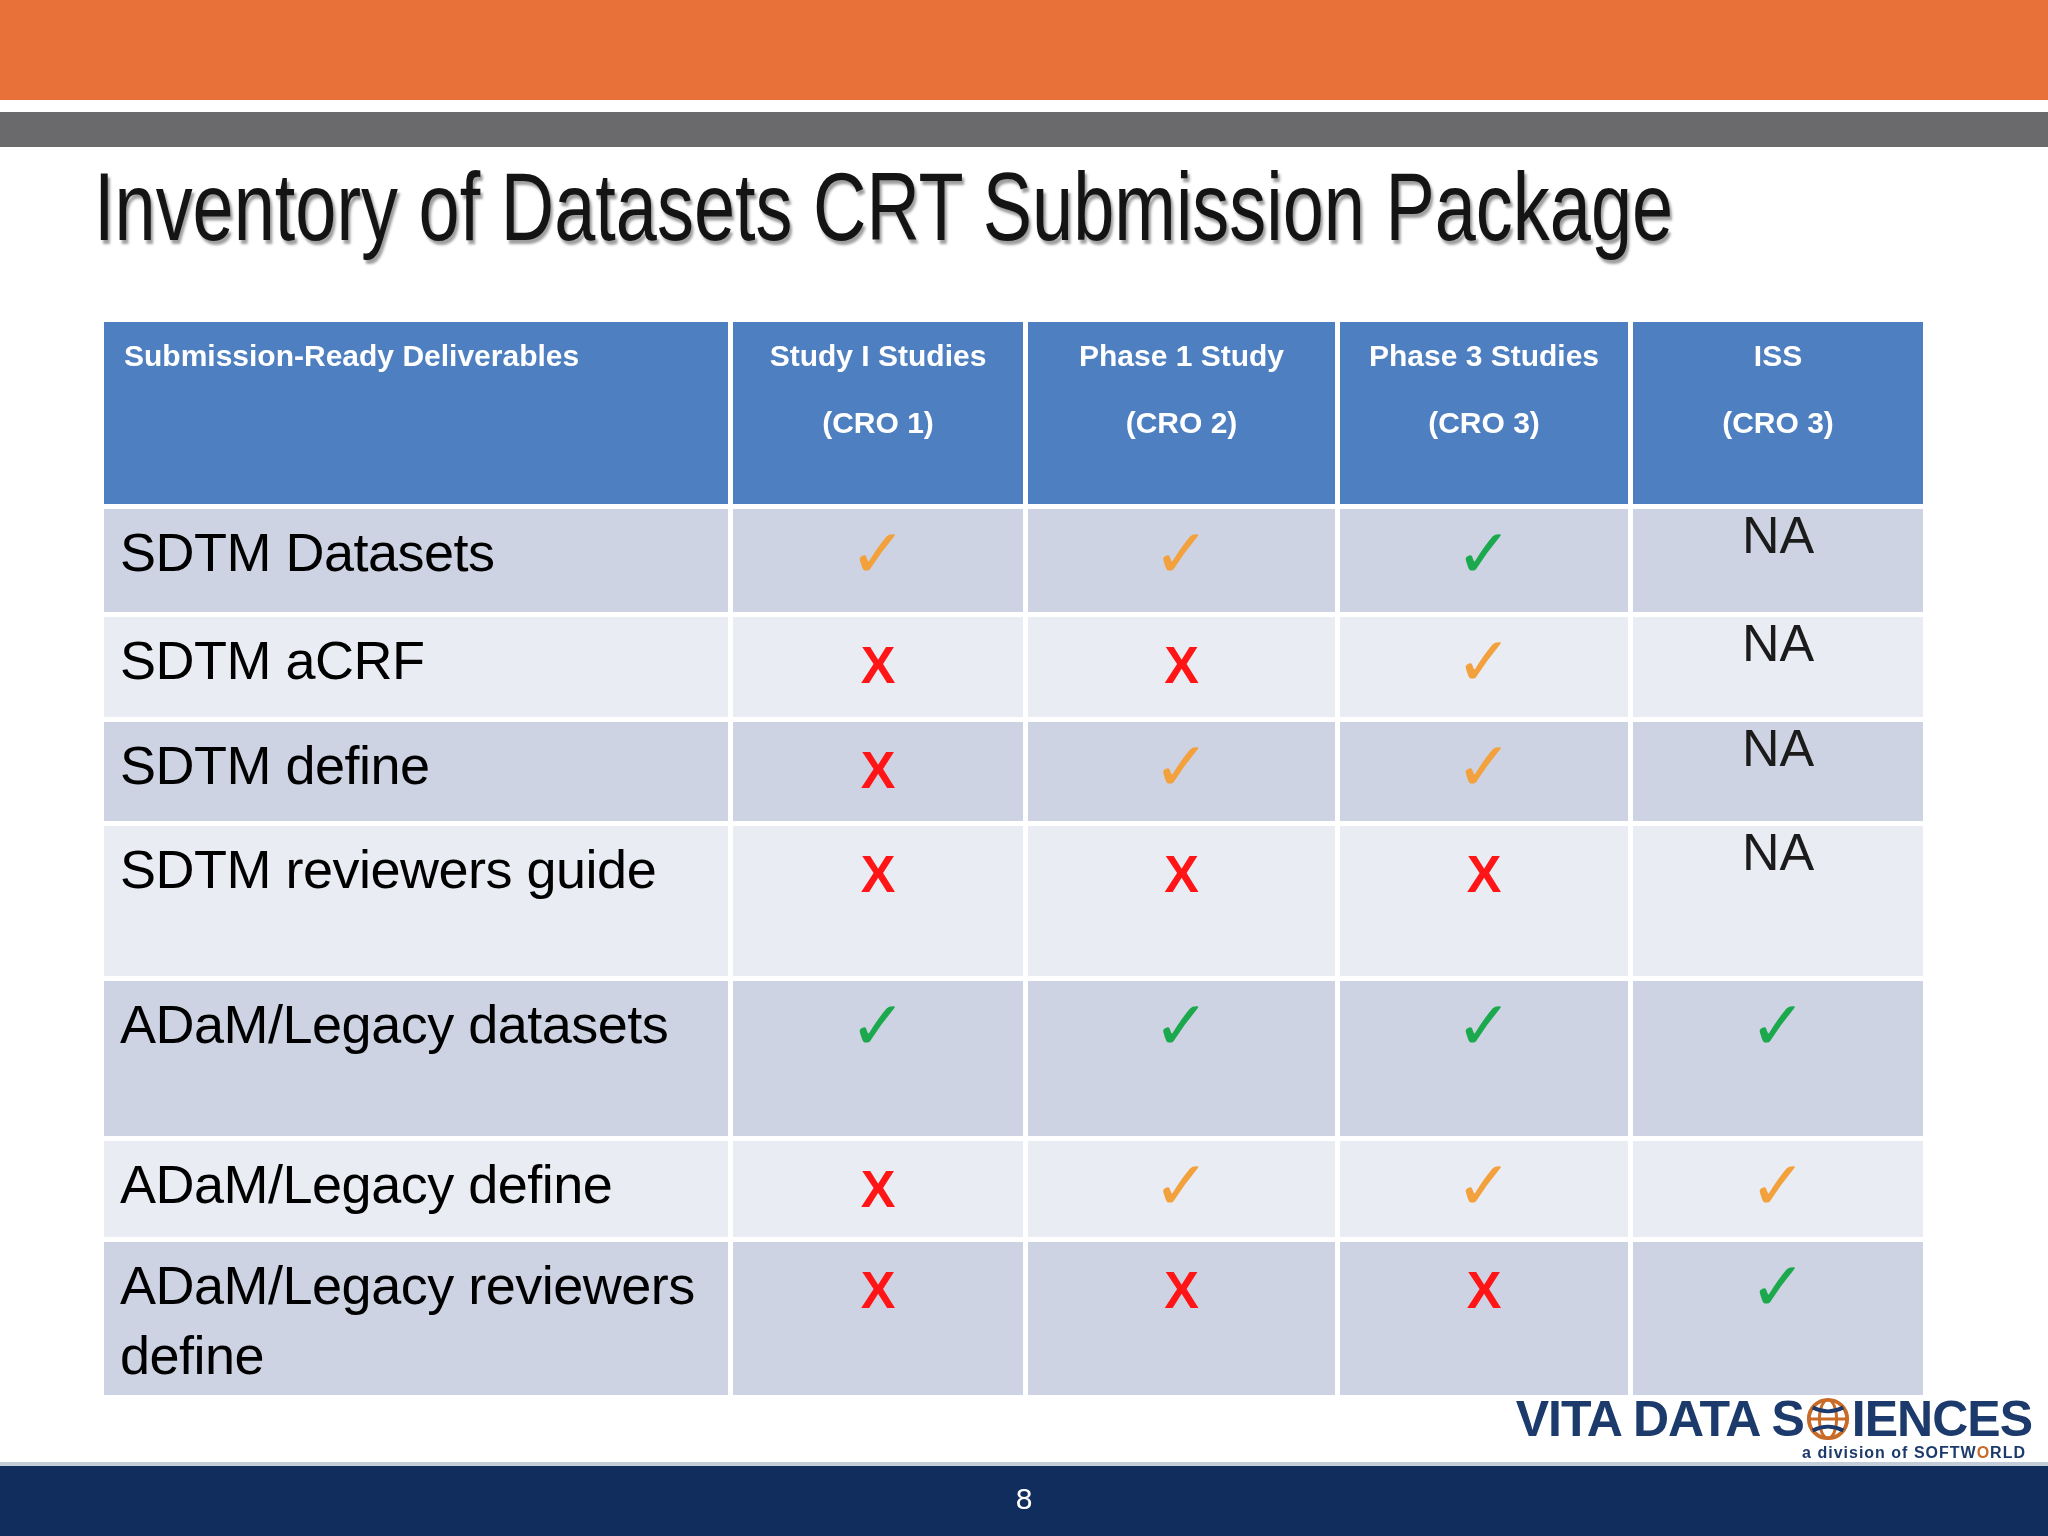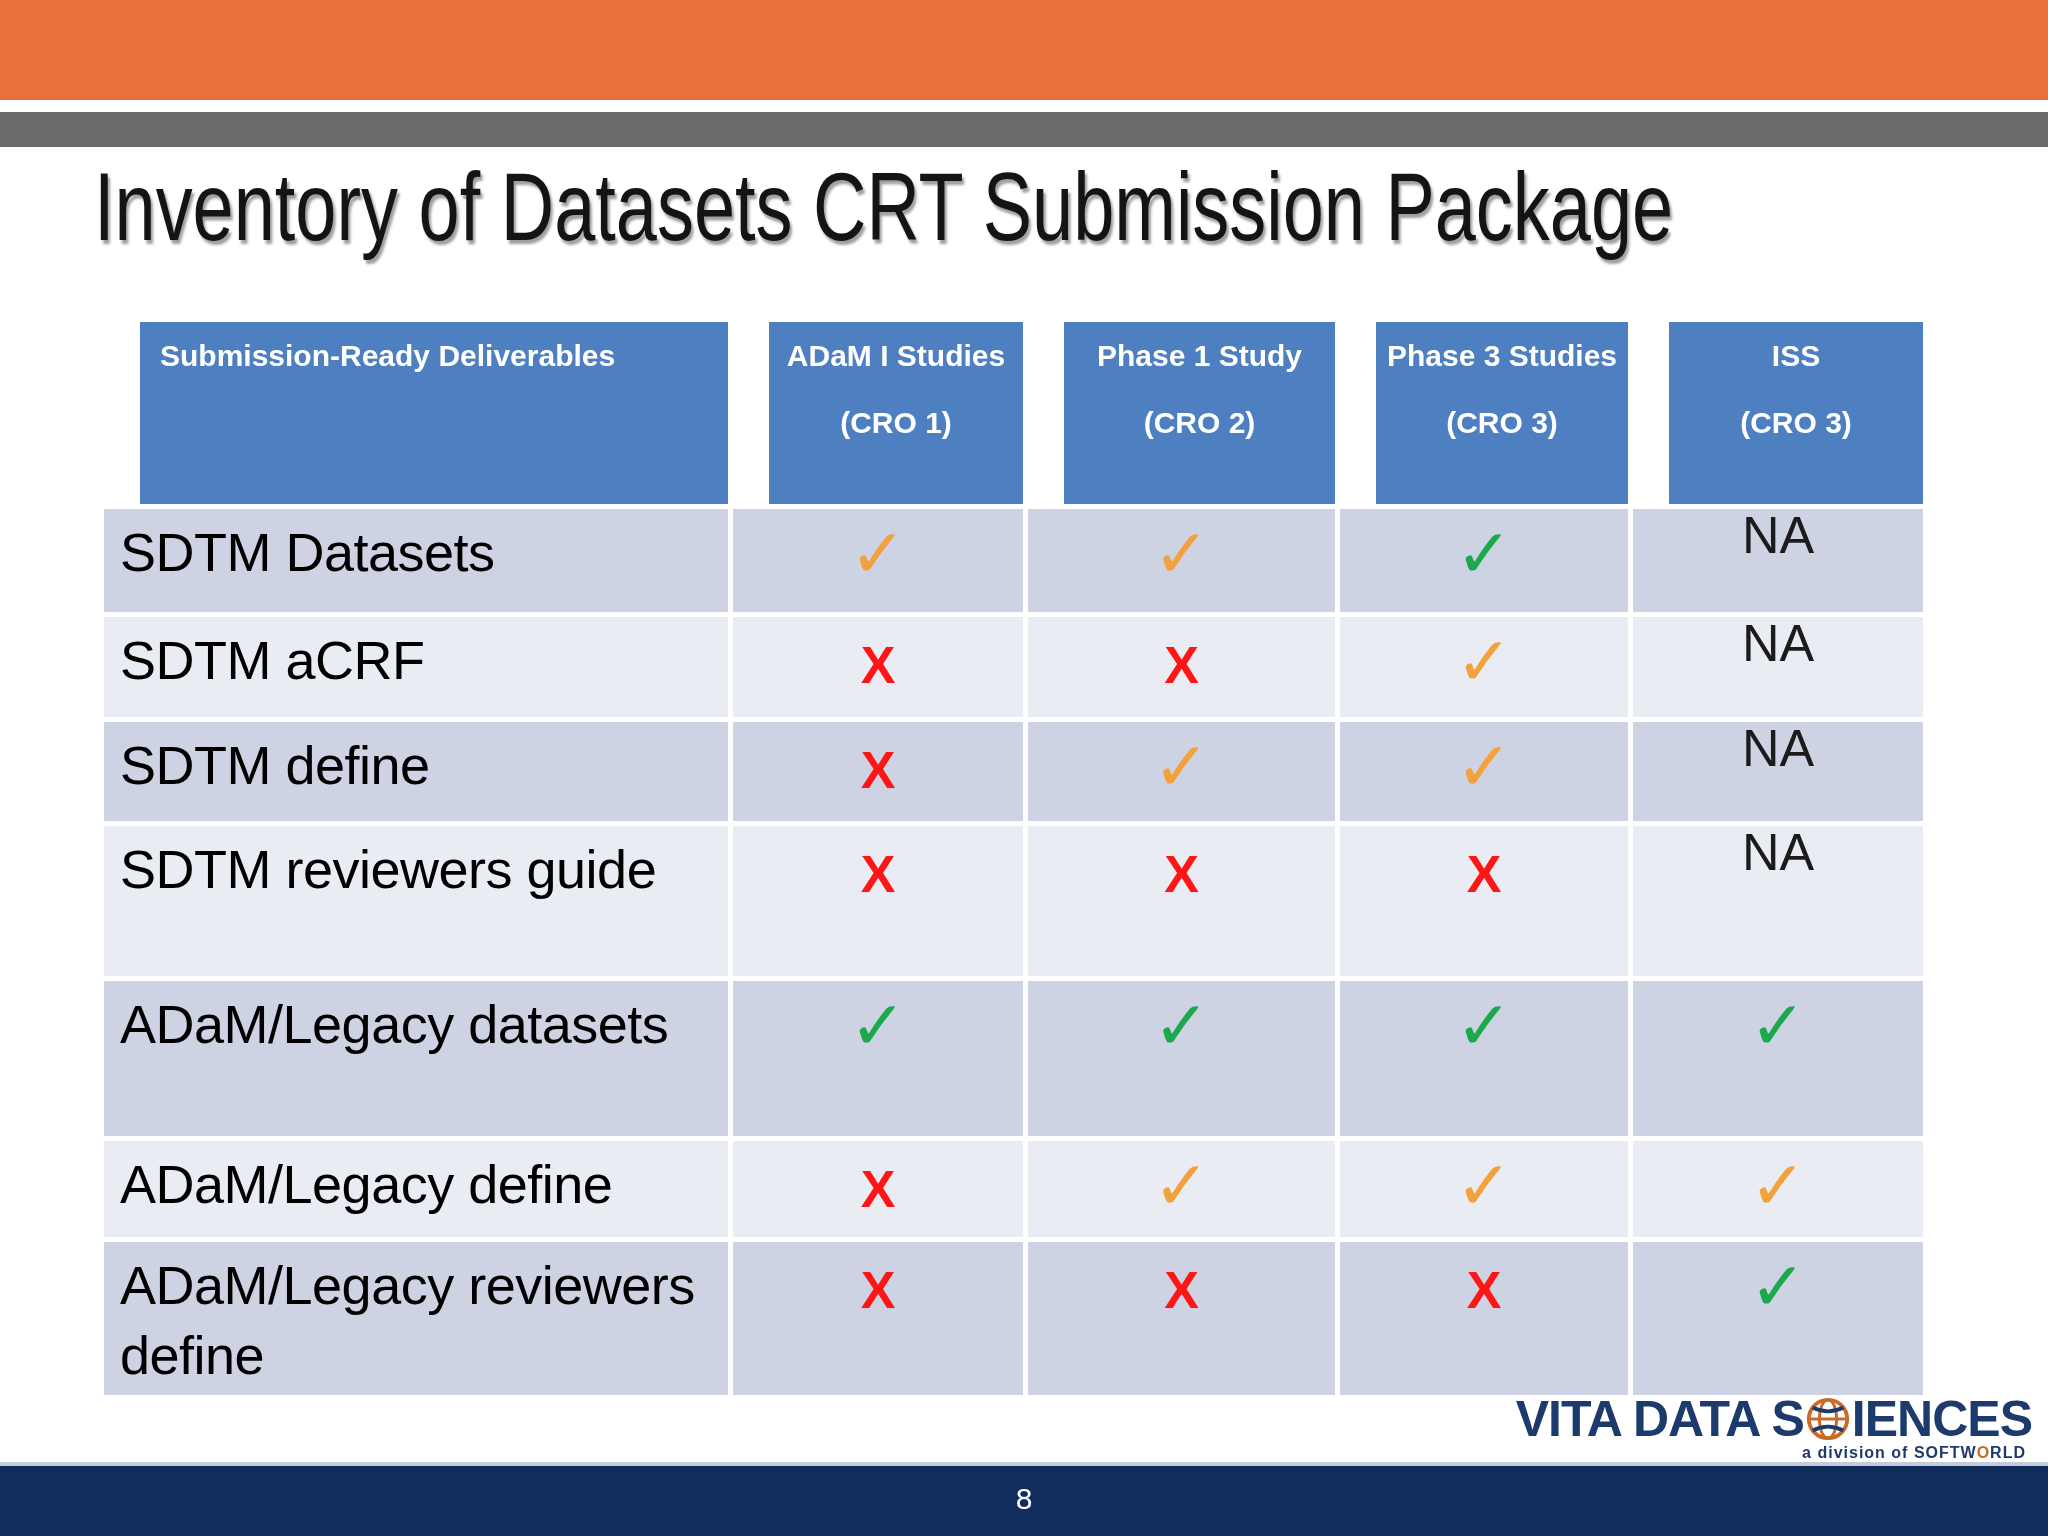--- a/index.html
+++ b/index.html
@@ -25,21 +25,21 @@
   .tbl{
     position:absolute;left:104px;top:322px;width:1799px;
     display:grid;
     grid-template-columns:624px 290px 307px 288px 290px;
     grid-template-rows:182px 103px 100px 99px 150px 155px 96px 153px;
     gap:5px;
   }
   .th{
     background:var(--header_blue,#4E7FC0);color:#ffffff;
     font-weight:700;font-size:30px;line-height:1.2;
-    padding-top:16px;text-align:center;margin-left:36px;
+    padding-top:16px;text-align:center;
   }
   .th-first{text-align:left;padding-left:20px;}
   .th .sub{display:block;margin-top:31px;}
   .td{overflow:hidden;}
   .row-dark{background:var(--row_dark,#CDD3E2);}
   .row-light{background:var(--row_light,#EAECF4);}
   .td-label{
     font-size:54px;color:#000000;line-height:1.3;
     padding:8px 10px 0 16px;letter-spacing:-0.5px;
   }
@@ -75,21 +75,21 @@
 </head>
 <body>
 
 <div class="orange-bar"></div>
 <div class="gray-bar"></div>
 
 <h1 class="slide-title">Inventory of Datasets CRT Submission Package</h1>
 
 <div class="tbl">
     <div class="th th-first"><span>Submission-Ready Deliverables</span></div>
-    <div class="th"><span>ADaM I Studies</span><span class="sub">(CRO 1)</span></div>
+    <div class="th"><span>Study I Studies</span><span class="sub">(CRO 1)</span></div>
     <div class="th"><span>Phase 1 Study</span><span class="sub">(CRO 2)</span></div>
     <div class="th"><span>Phase 3 Studies</span><span class="sub">(CRO 3)</span></div>
     <div class="th"><span>ISS</span><span class="sub">(CRO 3)</span></div>
     <div class="td td-label row-dark">SDTM Datasets</div>
     <div class="td td-mark mark-check row-dark" style="color: rgb(242, 161, 60);">✓</div>
     <div class="td td-mark mark-check row-dark" style="color: rgb(242, 161, 60);">✓</div>
     <div class="td td-mark mark-check row-dark" style="color: rgb(28, 168, 77);">✓</div>
     <div class="td td-mark mark-na row-dark" style="color: rgb(27, 27, 27);">NA</div>
     <div class="td td-label row-light">SDTM aCRF</div>
     <div class="td td-mark mark-x row-light" style="color: rgb(255, 21, 21);">X</div>

